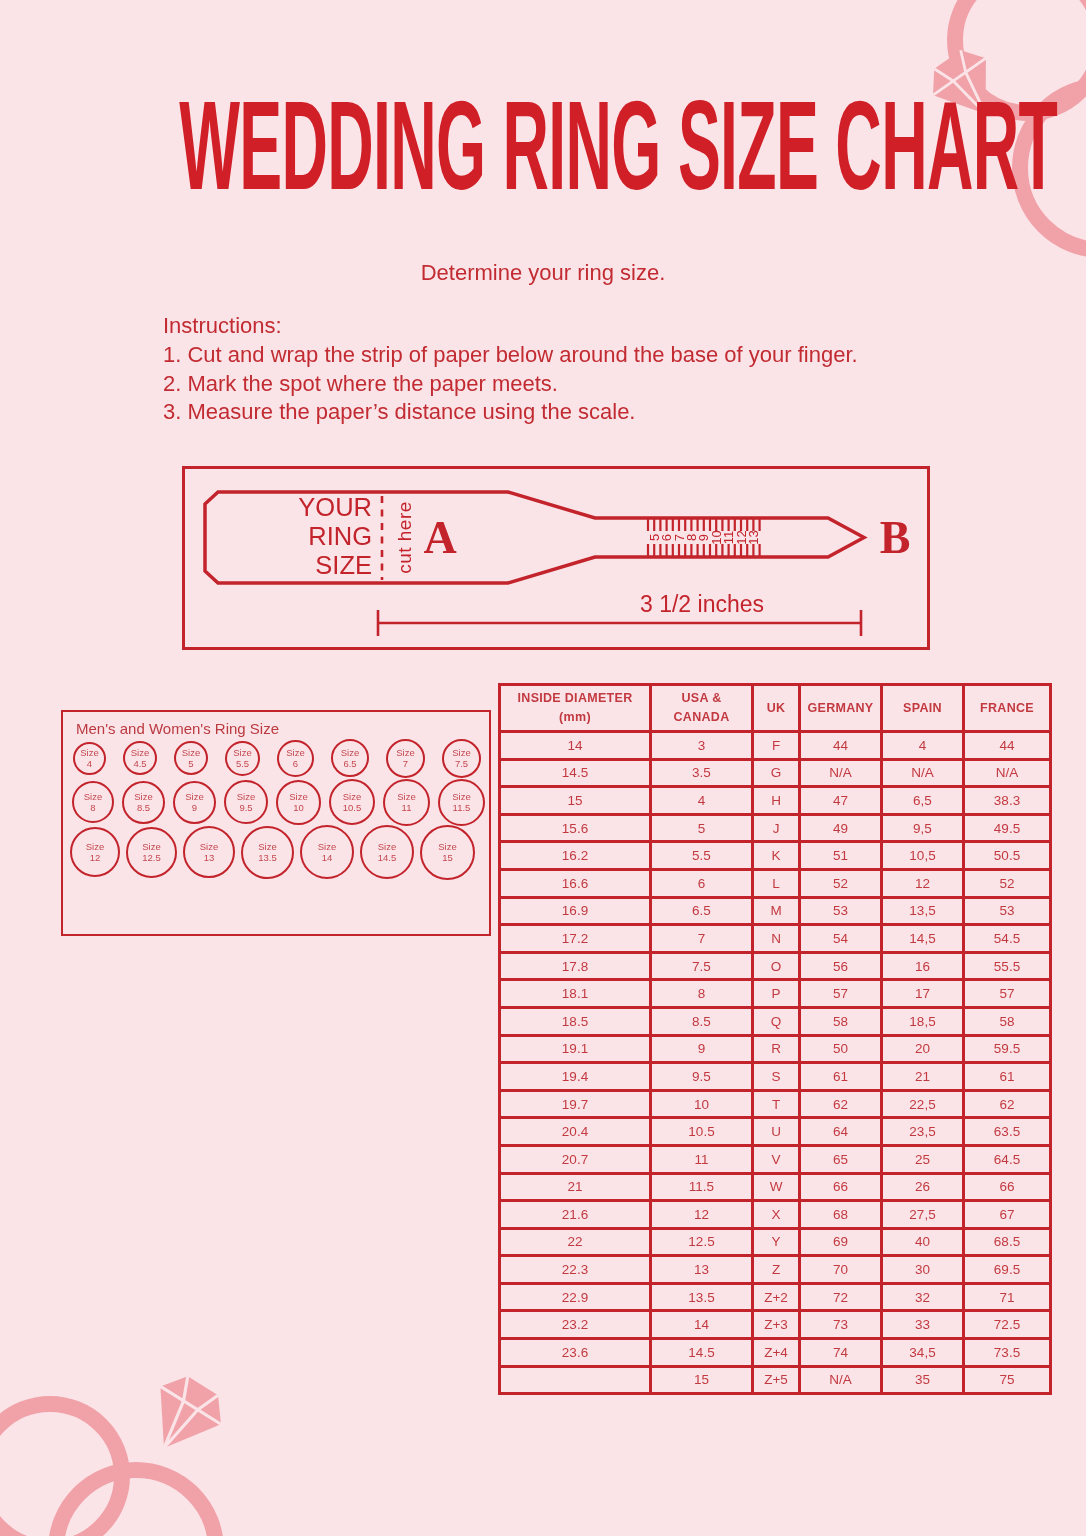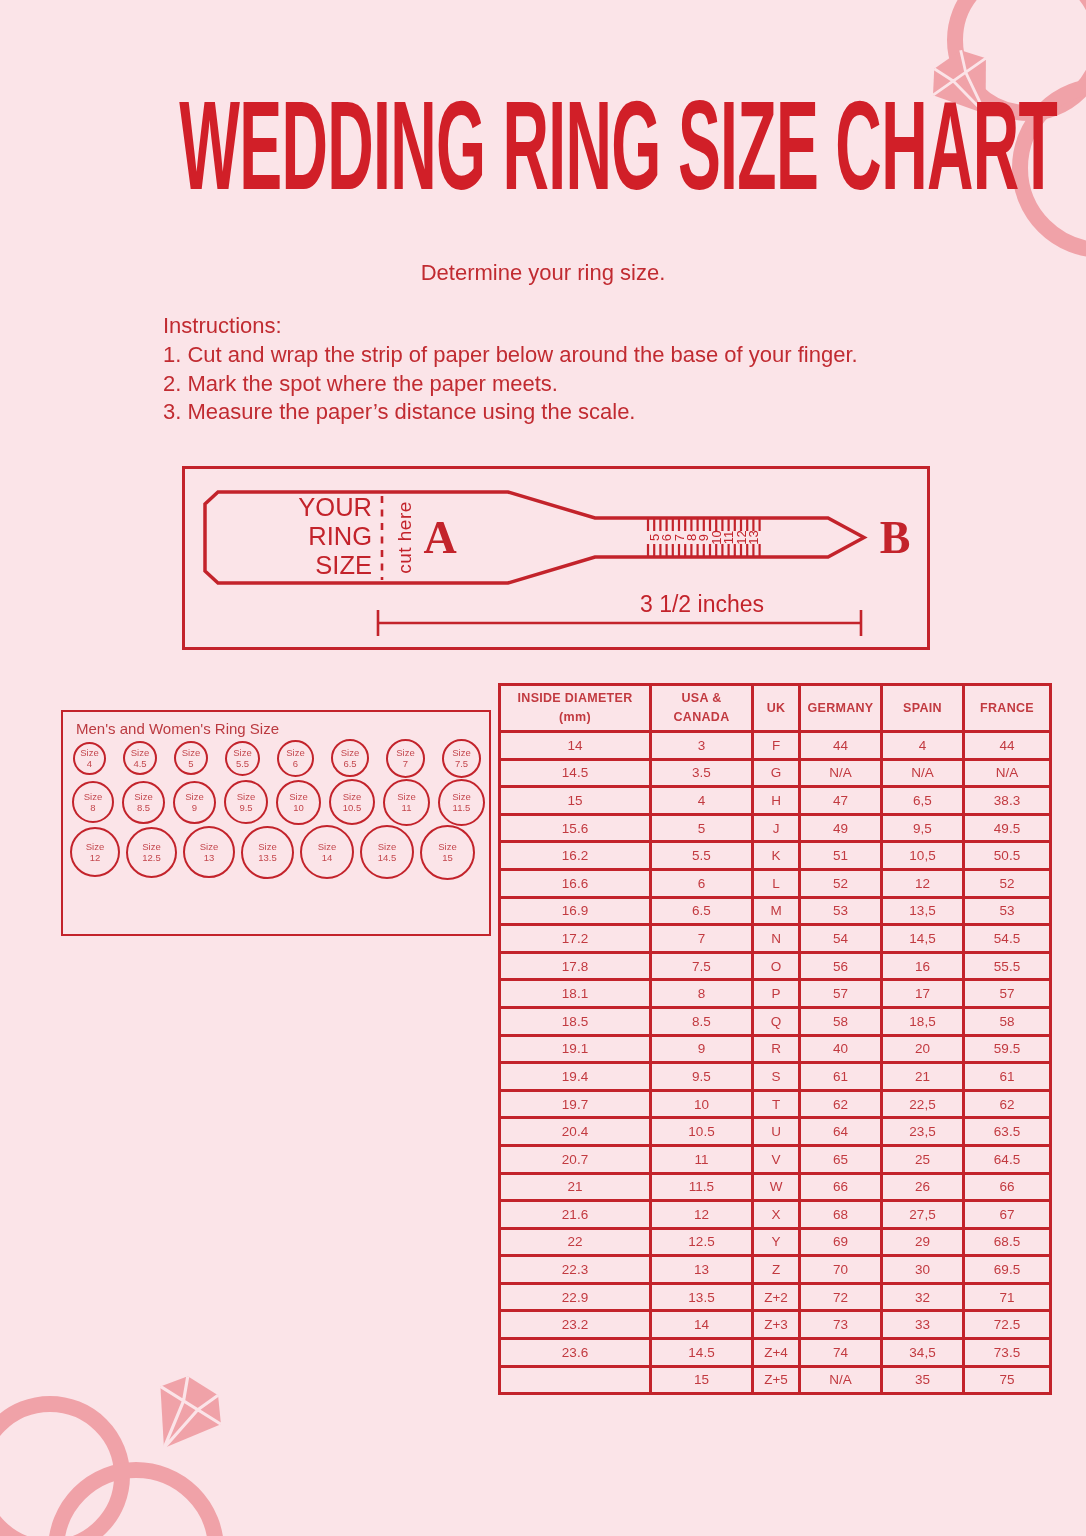--- a/index.html
+++ b/index.html
@@ -418,21 +418,21 @@
           <td>8.5</td>
           <td>Q</td>
           <td>58</td>
           <td>18,5</td>
           <td>58</td>
         </tr>
         <tr>
           <td>19.1</td>
           <td>9</td>
           <td>R</td>
-          <td>40</td>
+          <td>50</td>
           <td>20</td>
           <td>59.5</td>
         </tr>
         <tr>
           <td>19.4</td>
           <td>9.5</td>
           <td>S</td>
           <td>61</td>
           <td>21</td>
           <td>61</td>
@@ -475,21 +475,21 @@
           <td>X</td>
           <td>68</td>
           <td>27,5</td>
           <td>67</td>
         </tr>
         <tr>
           <td>22</td>
           <td>12.5</td>
           <td>Y</td>
           <td>69</td>
-          <td>29</td>
+          <td>40</td>
           <td>68.5</td>
         </tr>
         <tr>
           <td>22.3</td>
           <td>13</td>
           <td>Z</td>
           <td>70</td>
           <td>30</td>
           <td>69.5</td>
         </tr>

